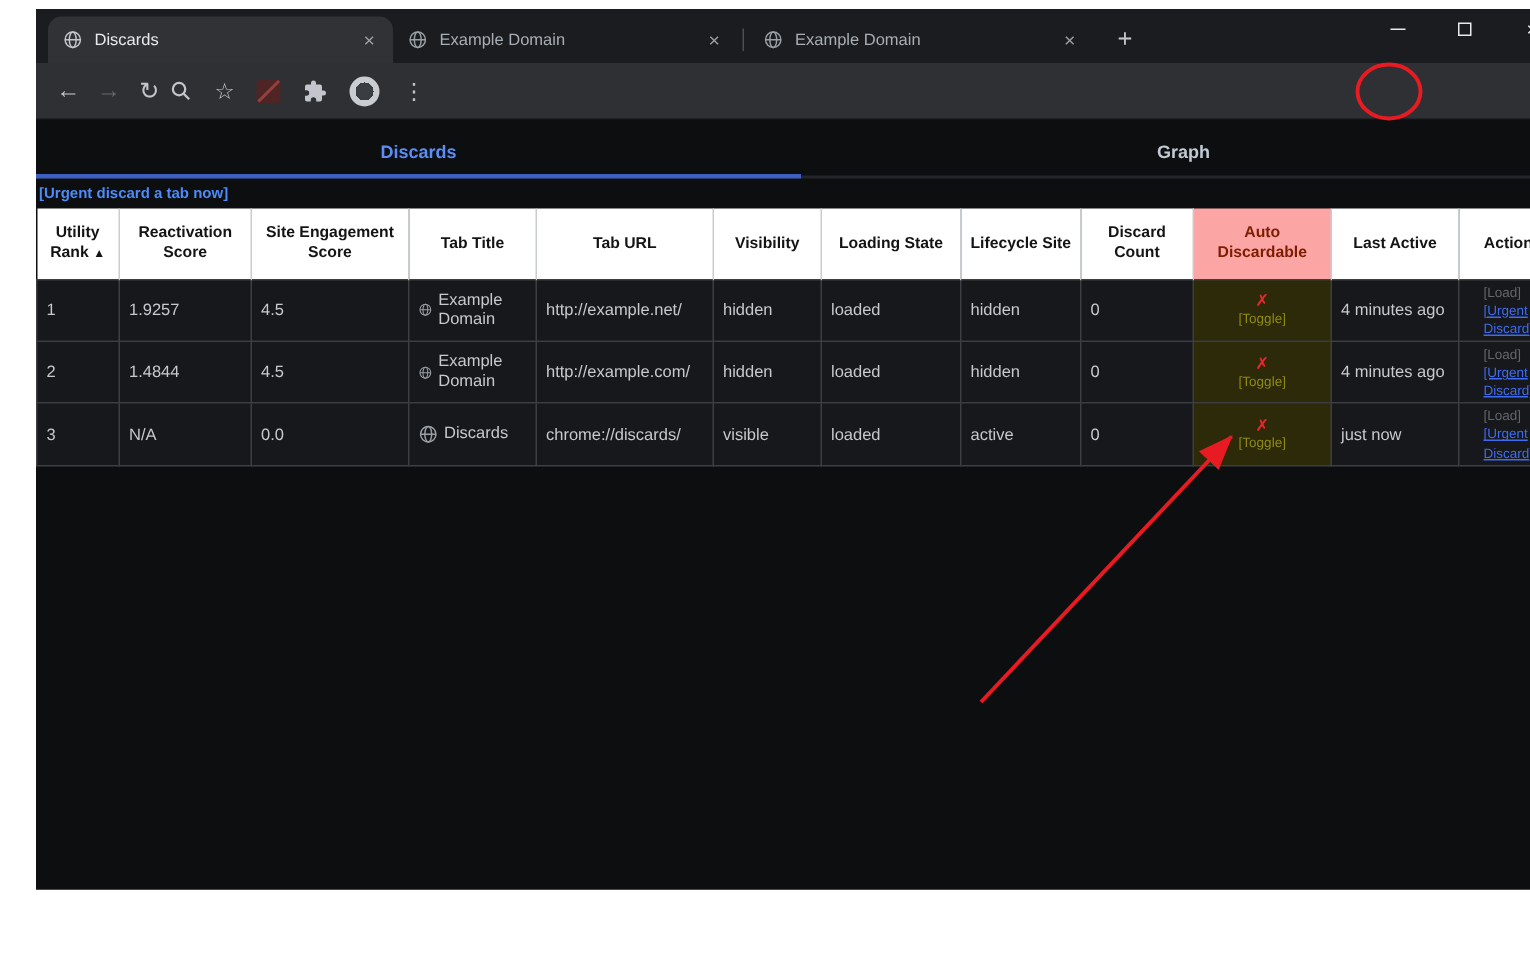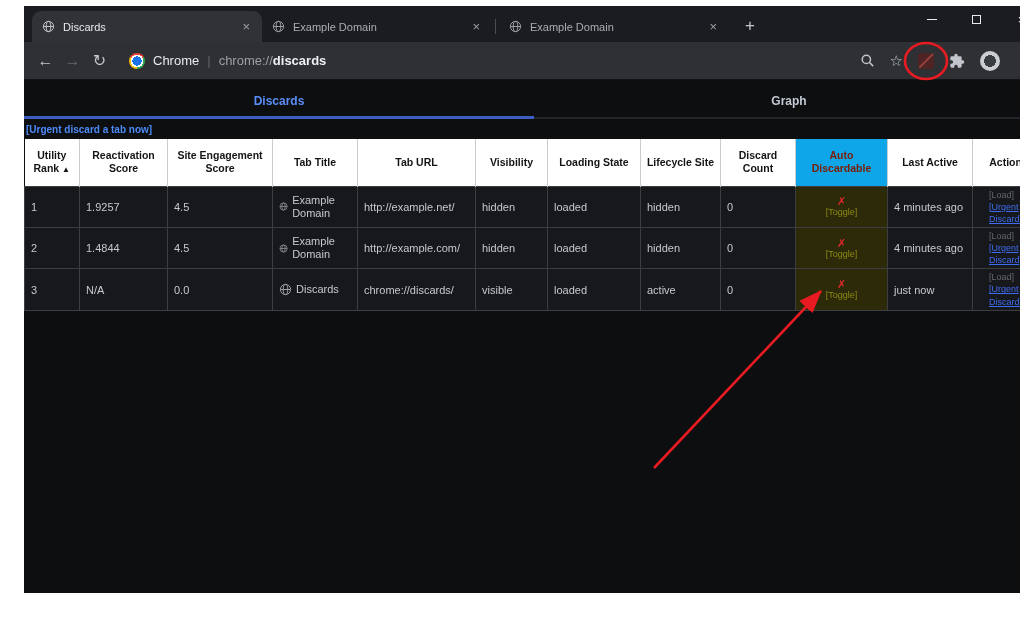--- a/index.html
+++ b/index.html
@@ -52,21 +52,21 @@
   .page-nav{display:flex;height:34px;margin-top:4px;border-bottom:2px solid #23252a;}
   .navtab{flex:1;display:flex;align-items:center;justify-content:center;position:relative;
     font-size:12px;font-weight:700;color:#c3c9d4;}
   .navtab.active{color:#5b8df6;}
   .navtab.active::after{content:"";position:absolute;left:0;right:0;bottom:-2px;height:3px;background:#3c5fc0;}
   .urgent{display:inline-block;margin:5px 0 4px 2px;font-size:10px;color:#4d8bf8;font-weight:bold;}
 
   table{width:1020px;border-collapse:collapse;table-layout:fixed;}
   thead th{background:#ffffff;color:#141414;font-weight:700;font-size:10.5px;line-height:1.25;
     padding:4px 3px;text-align:center;vertical-align:middle;border-right:1px solid #c9ccd0;height:47px;}
-  thead th.auto{background:#0ea5e9;color:#7c1d00;}
+  thead th.auto{background:#fca5a5;color:#7c1d00;}
   .sort-arrow{font-size:8px;color:#141414;}
   tbody td{background:#17181b;color:#c6c9cd;font-size:11px;border:1px solid #3c3e42;
     padding:3px 6px;vertical-align:middle;height:32px;}
   tbody td.auto{background:#2c2a09;text-align:center;padding:2px;}
   .mark{display:block;color:#e8262b;font-weight:700;font-size:11px;line-height:1.1;}
   .toggle{display:block;color:#8f8a12;font-size:9px;line-height:1.2;}
   td.actions{font-size:9px;line-height:1.35;padding:2px 16px;vertical-align:top;}
   .load-label{display:block;color:#63666b;}
   .urgent-label{display:block;color:#3e6cf0;text-decoration:underline;}
   .titlecell{display:flex;align-items:center;gap:4px;line-height:1.15;}
@@ -127,26 +127,20 @@
           </div>
         <div class="win-btn">×</div>
       </div>
     </div>
 
     <div class="toolbar">
       <span class="nav-ic">←</span>
       <span class="nav-ic disabled">→</span>
       <span class="nav-ic">↻</span>
 
-      <div class="omnibox">
-        <span class="chrome-logo"></span>
-        <span class="product">Chrome</span>
-        <span class="omni-sep">|</span>
-        <span class="url"><span class="scheme">chrome://</span><span class="host">discards</span></span>
-      </div>
 
       <div class="tb-right">
         <span class="tb-ic">
           <svg width="15" height="15" viewBox="0 0 16 16" fill="none" stroke="#c2c6cc" stroke-width="1.6">
               <circle cx="6.8" cy="6.8" r="4.4"></circle>
               <path d="M10.2 10.2L14 14"></path>
             </svg>
         </span>
         <span class="tb-ic">☆</span>
         <span class="tb-ic">

